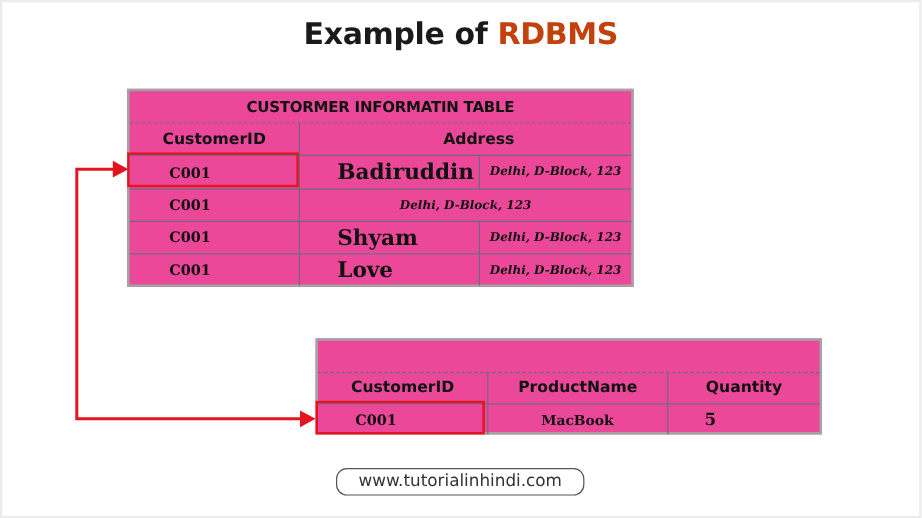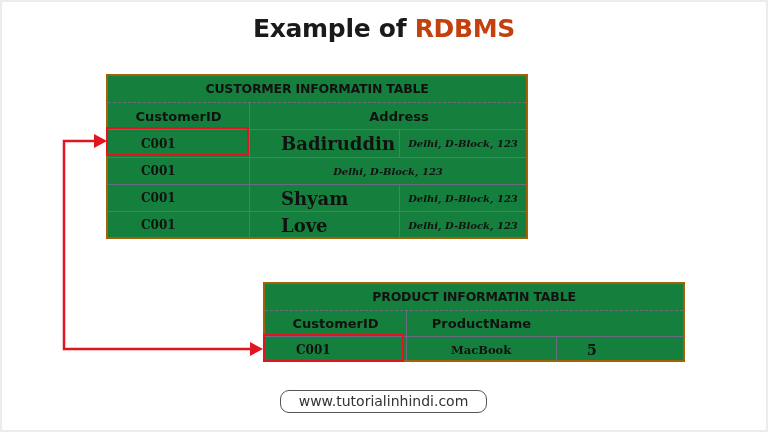--- a/index.html
+++ b/index.html
@@ -1,20 +1,20 @@
 <!DOCTYPE html>
 <html><head>
 <meta charset="utf-8">
 <style>
   html, body { margin:0; padding:0; }
   body { width:768px; height:432px; position:relative; background:#ffffff; overflow:hidden; font-family:"DejaVu Sans", sans-serif; }
   .frame { position:absolute; left:0; top:0; width:764px; height:428px; border:2px solid #ececec; border-top-width:2px; box-sizing:content-box; pointer-events:none; }
   .title { position:absolute; left:0; top:14px; width:768px; text-align:center; font-family:"DejaVu Sans", sans-serif; font-size:25px; font-weight:600; color:#1a1a1a; letter-spacing:-0.3px; }
   .title .accent { color:#c2410c; }
-  .tbl { position:absolute; border:2px solid #a16207; background:#15803d; box-sizing:border-box; }
+  .tbl { position:absolute; border:2px solid #a3a3a3; background:#ec4899; box-sizing:border-box; }
   .tbl .caption { position:absolute; left:0; right:0; top:0; height:26px; line-height:26px; text-align:center; font-family:"DejaVu Sans", sans-serif; font-weight:bold; font-size:12.5px; color:#111; letter-spacing:-0.2px; }
   .tbl .dash { position:absolute; left:0; right:0; height:0; border-top:1.5px dashed #6b6b80; }
   .row { position:absolute; left:0; right:0; display:flex; }
   .row.bordered { border-top:1.5px solid #6b6b80; }
   .cell { box-sizing:border-box; display:flex; align-items:center; height:100%; }
   .cell.vb { border-left:1.5px solid #6b6b80; }
   .hdr { justify-content:center; font-family:"DejaVu Sans", sans-serif; font-weight:600; font-size:13px; color:#111; }
   .serif { font-family:"DejaVu Serif", serif; font-weight:bold; color:#111; }
   .id { font-size:12px; padding-left:33px; }
   .name { font-size:18px; padding-left:31px; }
@@ -55,25 +55,25 @@
   </div>
   <div class="row bordered" style="top:135px; height:26px;">
     <div class="cell serif id" style="width:141px;">C001</div>
     <div class="cell serif name vb" style="width:150px;">Love</div>
     <div class="cell serif addr vb" style="flex:1;">Delhi, D-Block, 123</div>
   </div>
 </div>
 <div class="redbox" style="left:106px; top:127px; width:143px; height:29px;"></div>
 
 <div class="tbl" style="left:263px; top:282px; width:422px; height:80px;">
-  <div class="caption">PRODUCT INFORMATIN TABLE</div>
   <div class="dash" style="top:26px;"></div>
   <div class="row" style="top:27px; height:25px;">
     <div class="cell hdr" style="width:141px;">CustomerID</div>
     <div class="cell hdr vb" style="width:150px;">ProductName</div>
+    <div class="cell hdr vb" style="flex:1;">Quantity</div>
   </div>
   <div class="row bordered" style="top:52px; height:25px;">
     <div class="cell serif id" style="width:141px; padding-left:31px;">C001</div>
     <div class="cell serif prod vb" style="width:150px;">MacBook</div>
     <div class="cell serif qty vb" style="flex:1;">5</div>
   </div>
 </div>
 <div class="redbox" style="left:263px; top:334px; width:141px; height:28px;"></div>
 
 <svg class="arrows" width="768" height="432">

